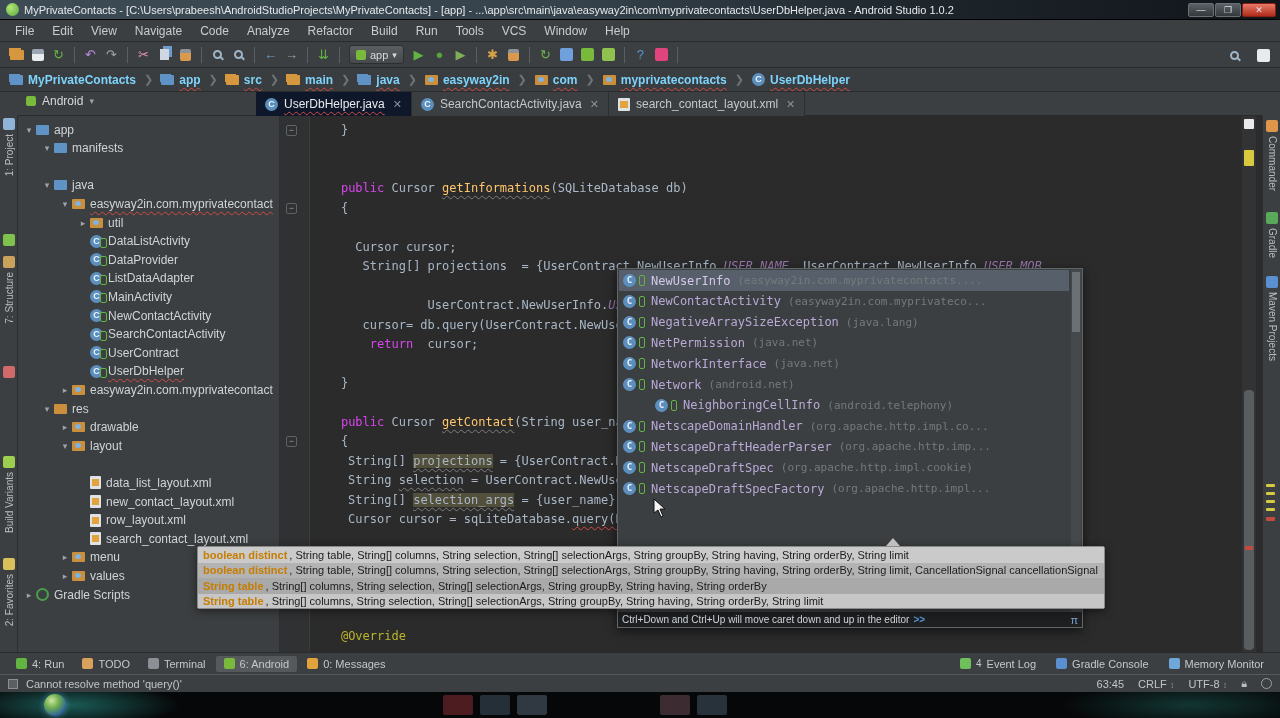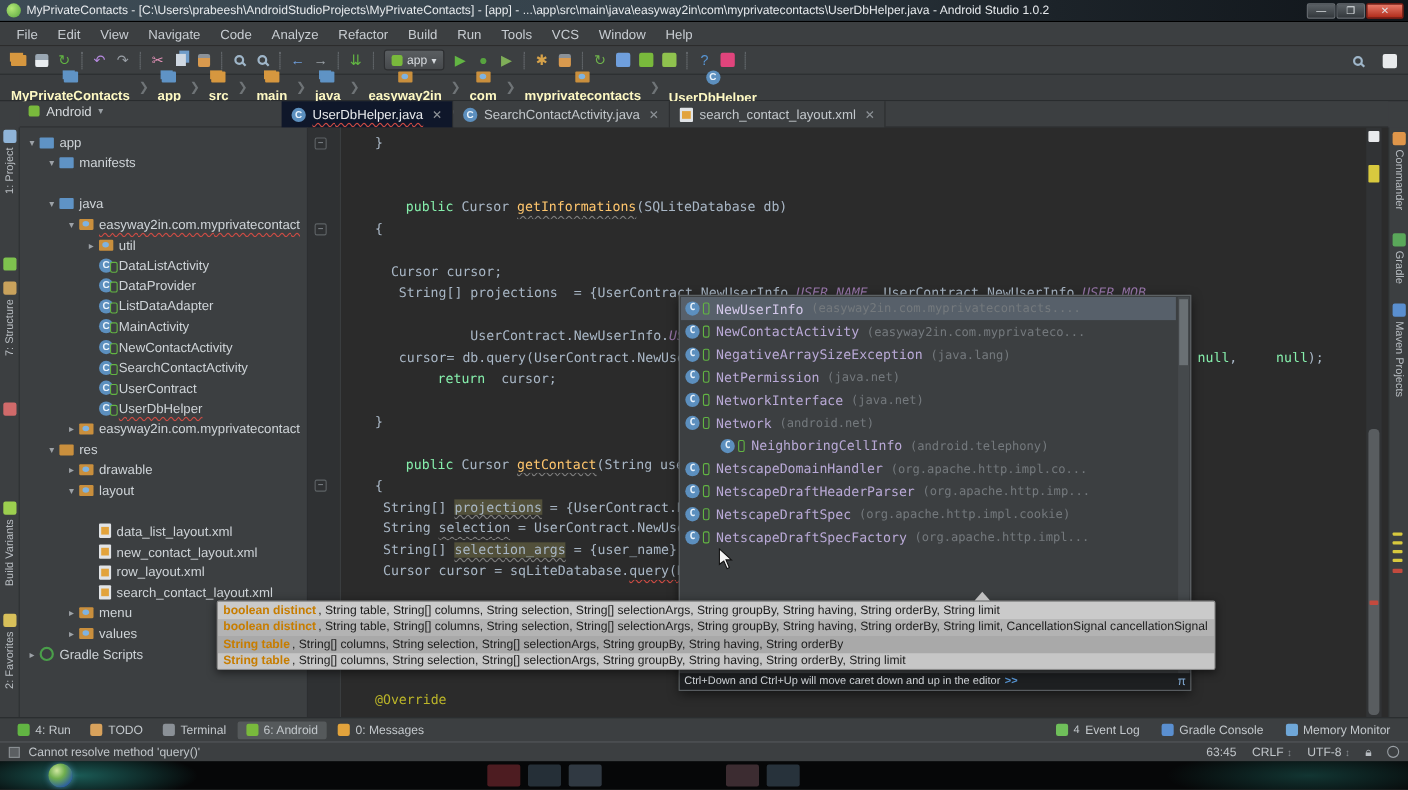--- a/index.html
+++ b/index.html
@@ -46,22 +46,22 @@
   .run-combo { display:flex; align-items:center; gap:4px; height:19px; margin:0 4px;
     padding:0 6px; background:linear-gradient(#5a5e61,#46494c); border:1px solid #2c2e30;
     border-radius:3px; color:#d6dade; font-size:11px; }
   .droid-dot { width:10px; height:10px; border-radius:2px; background:#79b93c; }
   #toolbar-right { position:absolute; right:6px; top:46px; display:flex; align-items:center; gap:8px; }
 
   
   #crumbs { position:absolute; left:0; top:68px; width:1280px; height:24px;
     background:#3a3d3f; border-bottom:1px solid #292b2d; display:flex; align-items:center;
     padding-left:8px; }
-  .crumb { display:flex; align-items:center; gap:5px; color:#fef9c3; font-size:12px;
-    font-weight:bold; padding:0 2px;flex-direction:column; }
+  .crumb { display:flex; align-items:center; gap:5px; color:#7dd3fc; font-size:12px;
+    font-weight:bold; padding:0 2px; }
   .crumb-sep { color:#6f7477; margin:0 6px; font-size:11px; }
   .ci-folder-blue  { width:13px; height:10px; background:#5f93c5; border-radius:1px; box-shadow:-2px -2px 0 -1px #5f93c5; }
   .ci-folder-orange{ width:13px; height:10px; background:#d6973f; border-radius:1px; box-shadow:-2px -2px 0 -1px #d6973f; }
   .ci-package      { width:13px; height:10px; background:#c98f3d; border-radius:1px; position:relative; }
   .ci-package::after { content:""; position:absolute; left:3px; top:2px; width:6px; height:5px;
     background:#7fb3e0; border-radius:50%; }
   .ci-class { width:13px; height:13px; border-radius:50%; background:#5c8fbe; color:#eaf3fb;
     font-size:9px; font-weight:bold; text-align:center; line-height:13px; }
   .ci-class::before { content:"C"; }
 
@@ -118,21 +118,21 @@
 
   
   #editor { position:absolute; left:280px; top:0; width:982px; height:536px; background:#2b2b2b; }
   #gutter { position:absolute; left:0; top:0; width:30px; height:536px; background:#2f3133;
     border-right:1px solid #3a3d3f; }
   .fold { position:absolute; left:6px; width:11px; height:11px; border:1px solid #5e6366;
     border-radius:2px; color:#9aa0a5; font-size:9px; line-height:9px; text-align:center;
     background:#2f3133; }
   .cline { position:absolute; left:32px; height:19px; font-family:"DejaVu Sans Mono", monospace;
     font-size:12px; line-height:19px; white-space:pre; color:#a9b7c6; }
-  .c-kw { color:#86efac;margin-left:28px; }
+  .c-kw { color:#d946ef; }
   .c-fld { color:#9876aa; font-style:italic;text-align:right; }
   .c-mth { color:#ffc66d; }
   .c-ann { color:#bbb529; }
   .c-err { text-decoration:underline wavy #cf4b43 1px; text-underline-offset:3px; }
   .u-warn { text-decoration:underline wavy #7d7d7d 1px; text-underline-offset:3px; }
   .c-hl { background:#52503a; }
   .caret { display:inline-block; width:2px; height:14px; background:#e8e8e8;
     vertical-align:middle; margin-left:1px; }
   #ed-scroll { position:absolute; left:962px; top:0; width:14px; height:536px; background:#313335; }
   #ed-thumb { position:absolute; left:2px; top:274px; width:10px; height:260px;

